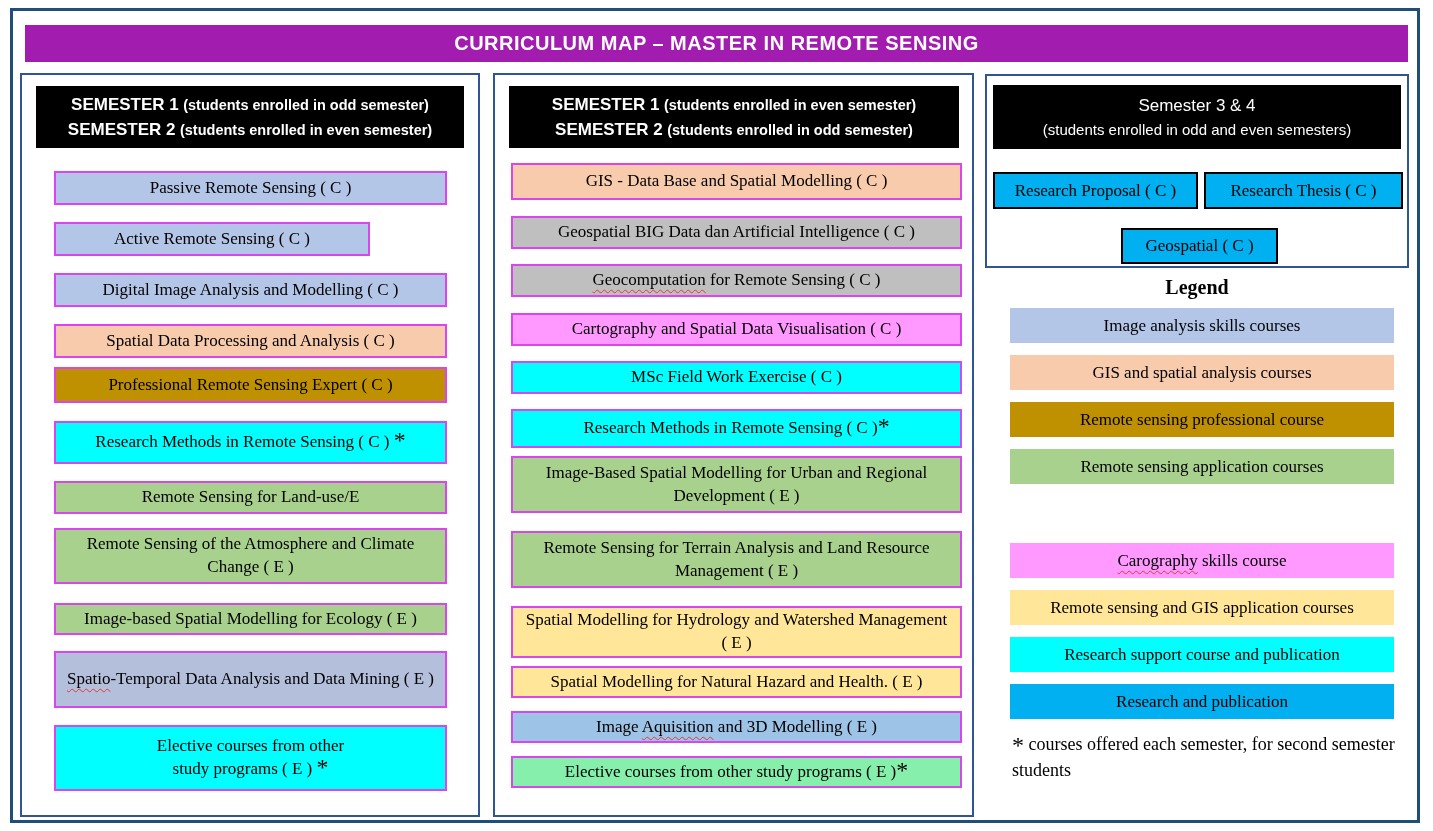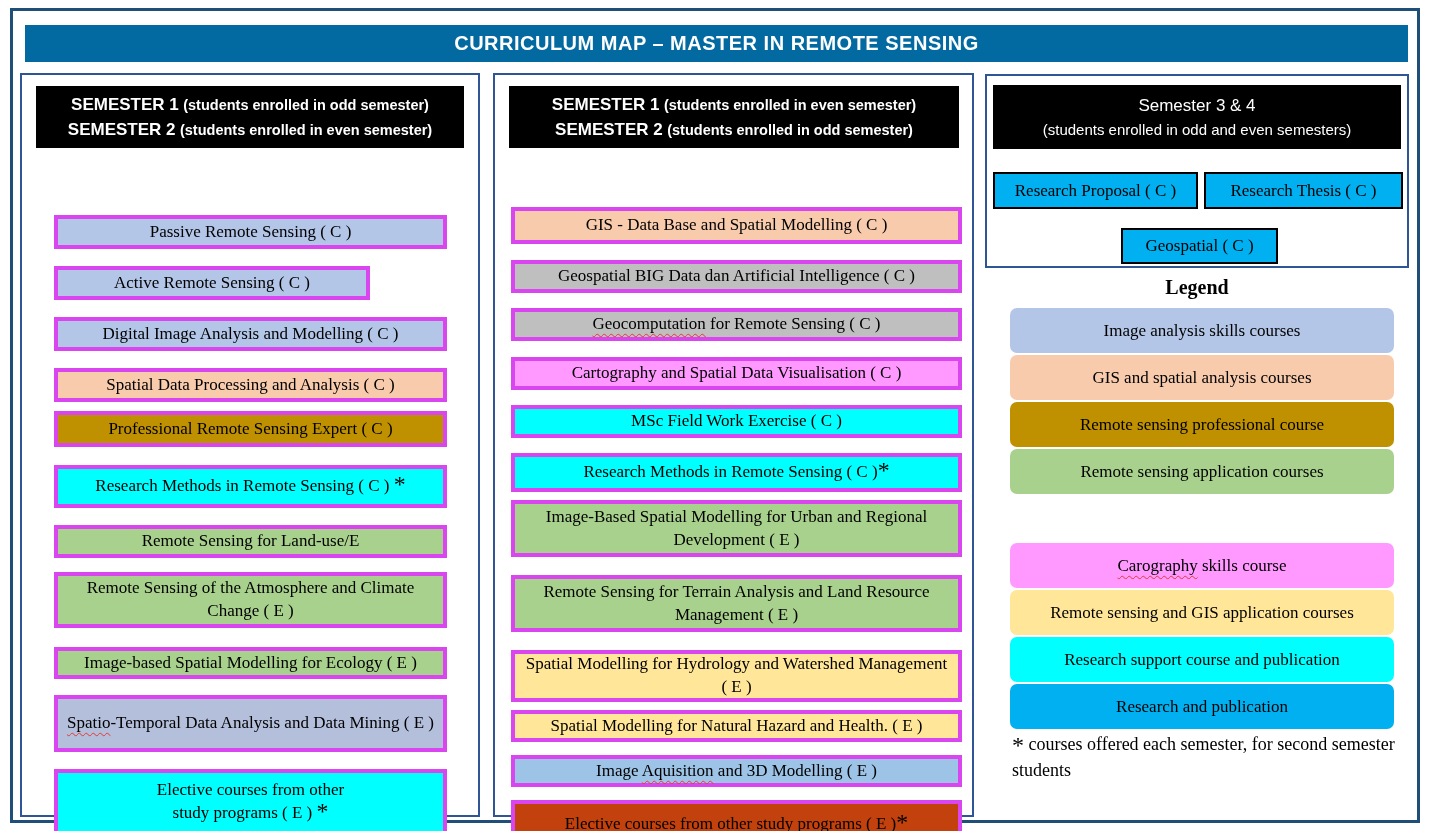--- a/index.html
+++ b/index.html
@@ -14,45 +14,45 @@
   .panel1{left:20px;top:73px;width:460px;height:744px;}
   .panel2{left:493px;top:73px;width:481px;height:744px;}
   .panel3{left:985px;top:74px;width:424px;height:194px;padding-left:15px;}
   .col-header{position:absolute;background:#000;color:#fff;text-align:center;
         display:flex;flex-direction:column;justify-content:center;
         font-family:"Liberation Sans",sans-serif;line-height:1.5;}
   .hm{font-size:17px;font-weight:700;}
   .hs{font-size:14.5px;font-weight:700;}
   .hm3{font-size:17px;font-weight:400;}
   .hs3{font-size:15px;font-weight:400;}
-  .course{position:absolute;border:4px solid #d946ef;box-sizing:border-box;
+  .course{position:absolute;border:2px solid #d946ef;box-sizing:border-box;
         display:flex;flex-direction:column;justify-content:center;align-items:center;
-        text-align:center;font-size:17px;line-height:1.35;padding:1px 8px;margin-top:44px;}
+        text-align:center;font-size:17px;line-height:1.35;padding:1px 8px;}
   .course .t{display:block;}
   .rbox{position:absolute;border:2px solid #000;box-sizing:border-box;
         display:flex;align-items:center;justify-content:center;text-align:center;font-size:17px;}
   .legend-title{position:absolute;left:985px;top:276px;width:424px;text-align:center;
         font-weight:700;font-size:20px;}
-  .legend-bar{position:absolute;left:1010px;width:384px;height:45px;
-        display:flex;align-items:center;justify-content:center;text-align:left;font-size:17px;border-radius:7px;}
+  .legend-bar{position:absolute;left:1010px;width:384px;height:35px;
+        display:flex;align-items:center;justify-content:center;text-align:left;font-size:17px;}
   .footnote{position:absolute;left:1012px;top:731px;width:392px;font-size:18px;line-height:1.45;}
   .fn-star{font-size:24px;line-height:0;vertical-align:-3px;}
   .star{font-size:1.4em;line-height:0;vertical-align:-1px;}
   .misspell{text-decoration-line:underline;text-decoration-style:wavy;
         text-decoration-color:#e53935;text-decoration-thickness:1px;
         text-underline-offset:4px;text-decoration-skip-ink:none;}
 </style>
 </head>
 <body>
 
 <div class="page">
 
   <div class="outer-frame"></div>
 
-  <div class="title-bar" style="background-color: #0369a1;">CURRICULUM MAP – MASTER IN REMOTE SENSING</div>
+  <div class="title-bar" style="background-color: #a21caf;">CURRICULUM MAP – MASTER IN REMOTE SENSING</div>
 
   <section class="panel panel1">
     <div class="col-header" style="left:14px;top:11px;width:428px;height:62px;">
       <div><span class="hm">SEMESTER 1</span> <span class="hs">(students enrolled in odd semester)</span></div>
       <div><span class="hm">SEMESTER 2</span> <span class="hs">(students enrolled in even semester)</span></div>
     </div>
 
     <div class="course" style="left: 32px; top: 96px; width: 393px; height: 34px; background-color: rgb(180, 198, 231);">
         <span class="t">Passive Remote Sensing ( C )</span>
       </div>
@@ -121,21 +121,21 @@
       </div>
     <div class="course" style="left: 16px; top: 531px; width: 451px; height: 52px; background-color: rgb(255, 230, 153);">
         <span class="t">Spatial Modelling for Hydrology and Watershed Management ( E )</span>
       </div>
     <div class="course" style="left: 16px; top: 591px; width: 451px; height: 32px; background-color: rgb(255, 230, 153);">
         <span class="t">Spatial Modelling for Natural Hazard and Health. ( E )</span>
       </div>
     <div class="course" style="left: 16px; top: 636px; width: 451px; height: 32px; background-color: rgb(157, 195, 230);">
         <span class="t">Image <span class="misspell">Aquisition</span> and 3D Modelling ( E )</span>
       </div>
-    <div class="course" style="left: 16px; top: 681px; width: 451px; height: 48px; background-color: #c2410c;">
+    <div class="course" style="left: 16px; top: 681px; width: 451px; height: 32px; background-color: #86efac;">
         <span class="t">Elective courses from other study programs ( E )<span class="star">*</span></span>
       </div>
   </section>
 
   <section class="panel panel3">
     <div class="col-header" style="left:6px;top:9px;width:408px;height:64px;">
       <div class="hm3">Semester 3 &amp; 4</div>
       <div class="hs3">(students enrolled in odd and even semesters)</div>
     </div>
     <div class="rbox" style="left: 6px; top: 96px; width: 205px; height: 37px; background-color: rgb(0, 176, 240);">

